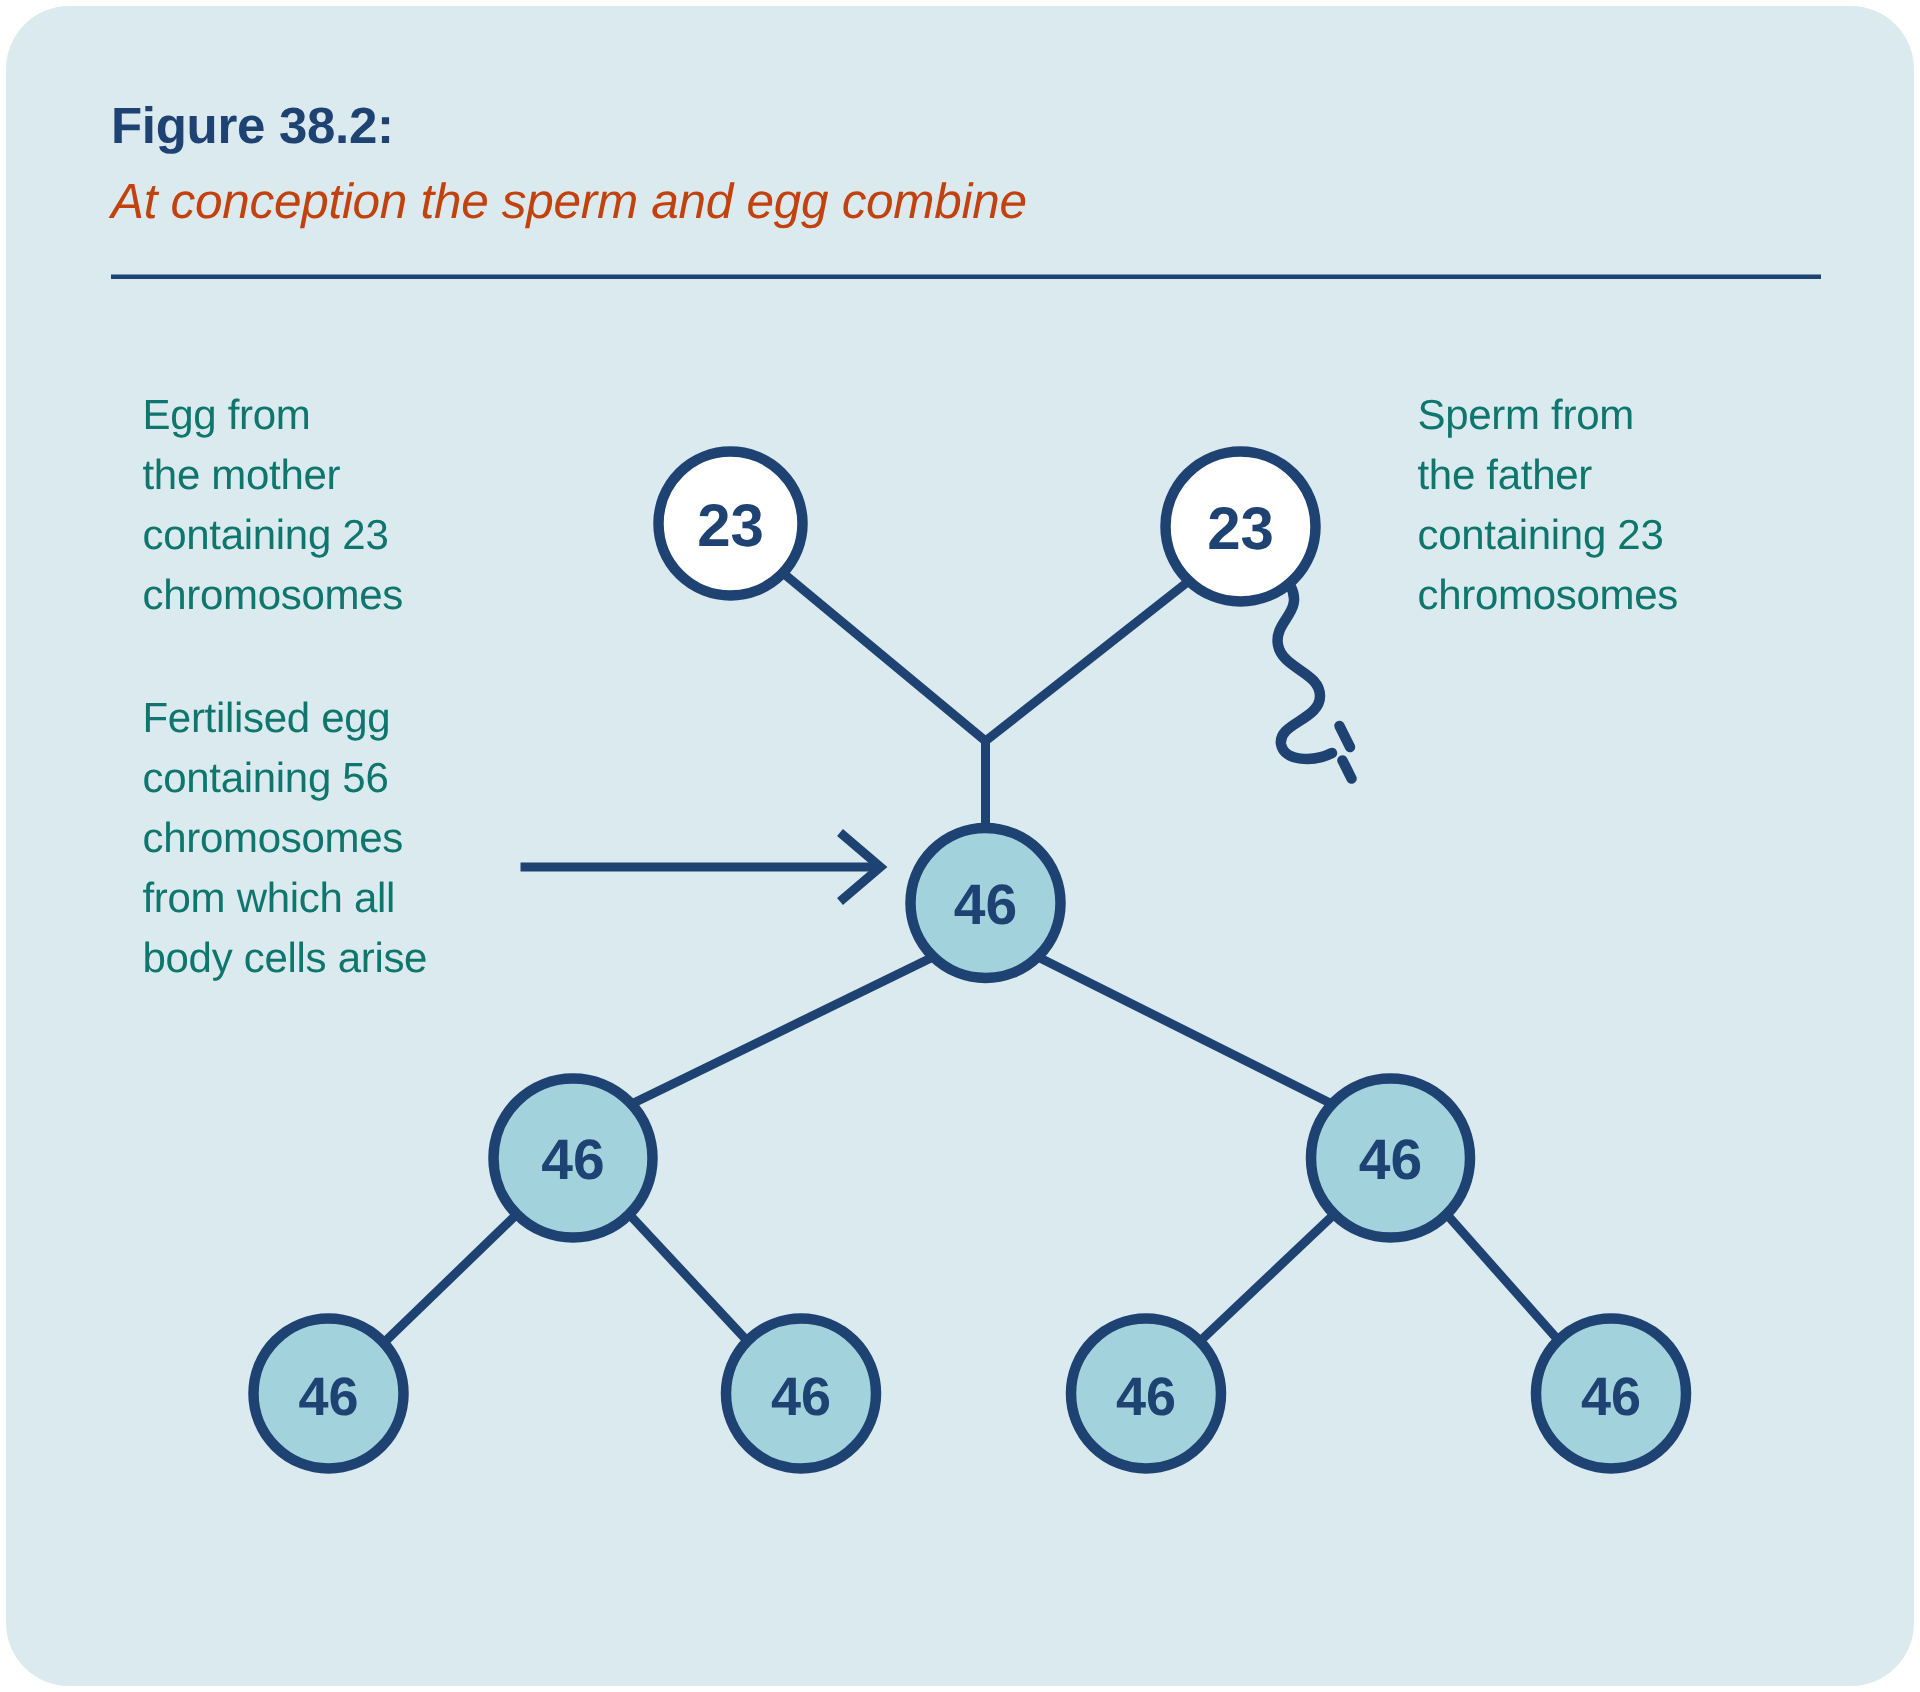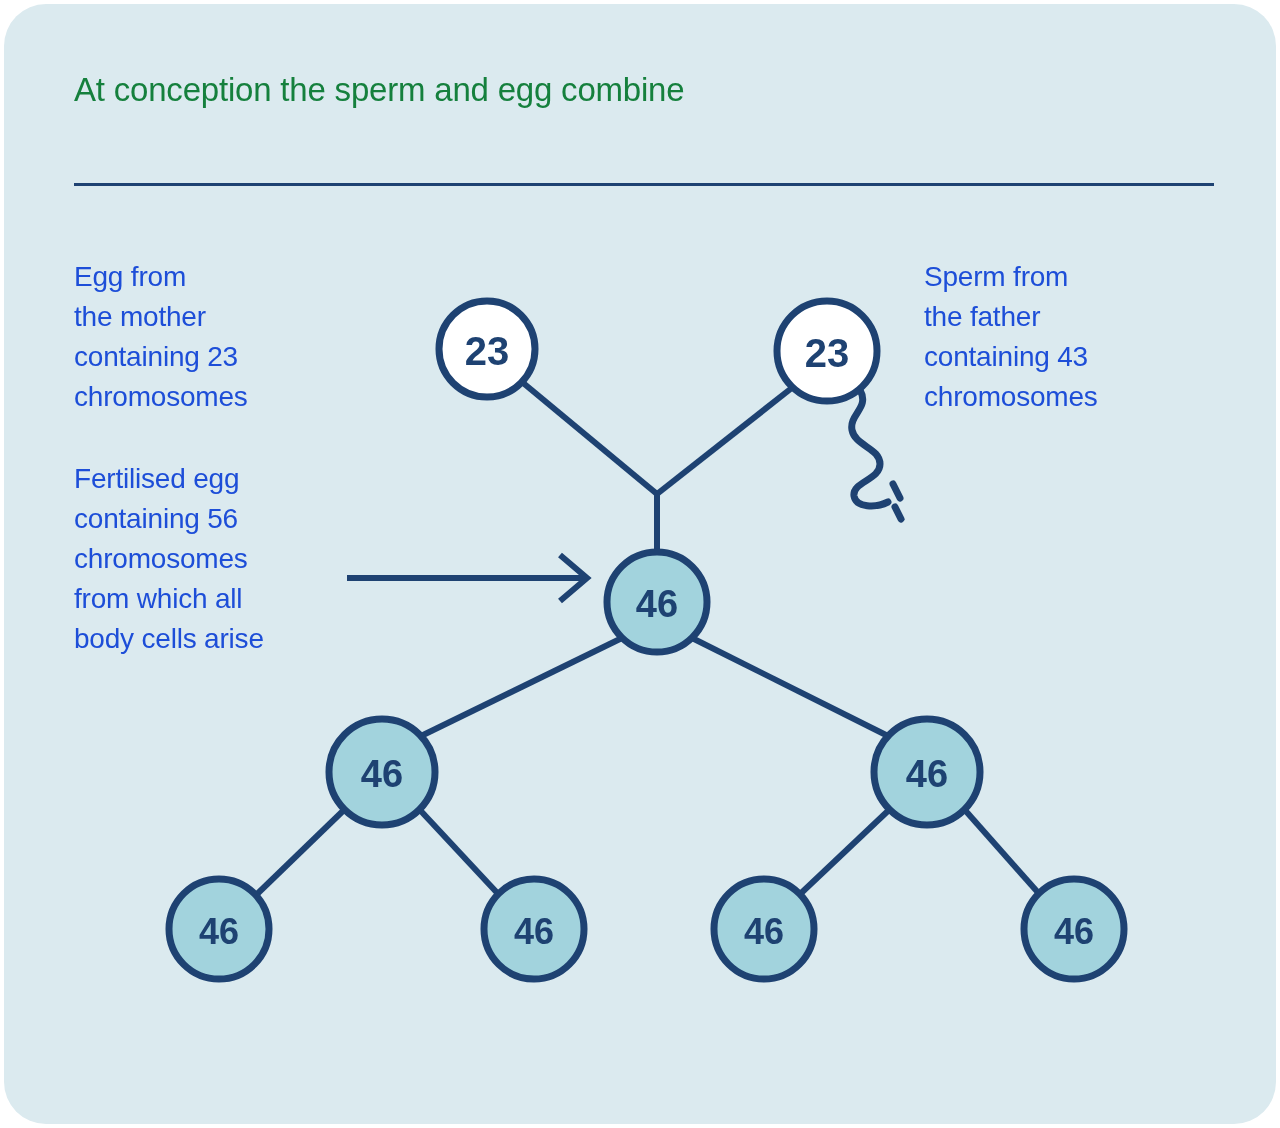--- a/index.html
+++ b/index.html
@@ -32,41 +32,43 @@
   .fig-title-line1 {
     font-size: 34px;
     font-weight: bold;
     color: #1e4272;
     letter-spacing: -0.2px;
     line-height: 44px;
   }
   .fig-title-line2 {
     font-size: 33px;
     font-weight: normal;
-    color: #15803d;
+    color: #c2410c;
     letter-spacing: -0.2px;
     line-height: 44px;
     margin-top: 6px;
+    font-style: italic;
   }
   .fig-divider {
     position: absolute;
     left: 70px;
     top: 179px;
     width: 1140px;
     height: 3px;
     background: #1e4272;
   }
   .annot {
     position: absolute;
-    color: #1d4ed8;
+    color: #0f766e;
     font-size: 28px;
     line-height: 40px;
     font-weight: normal;
     letter-spacing: -0.2px;
     white-space: pre-line;
+    margin-left: 21px;
   }
   #annot-egg   { left: 70px;  top: 253px; width: 330px; }
   #annot-sperm { left: 920px; top: 253px; width: 300px; }
   #annot-fert  { left: 70px;  top: 455px; width: 330px; }
 
   #diagram-svg {
     position: absolute;
     left: 0;
     top: 0;
     width: 1272px;
@@ -79,33 +81,34 @@
     text-anchor: middle;
     dominant-baseline: central;
   }
 </style>
 </head>
 <body>
 
 <div id="figure-panel">
 
   <div class="fig-title-block">
+    <div class="fig-title-line1">Figure 38.2:</div>
     <div class="fig-title-line2">At conception the sperm and egg combine</div>
   </div>
 
   <div class="fig-divider"></div>
 
   <div class="annot" id="annot-egg">Egg from
 the mother
 containing 23
 chromosomes</div>
 
   <div class="annot" id="annot-sperm">Sperm from
 the father
-containing 43
+containing 23
 chromosomes</div>
 
   <div class="annot" id="annot-fert">Fertilised egg
 containing 56
 chromosomes
 from which all
 body cells arise</div>
 
   <svg id="diagram-svg" viewBox="0 0 1272 1120">
 

